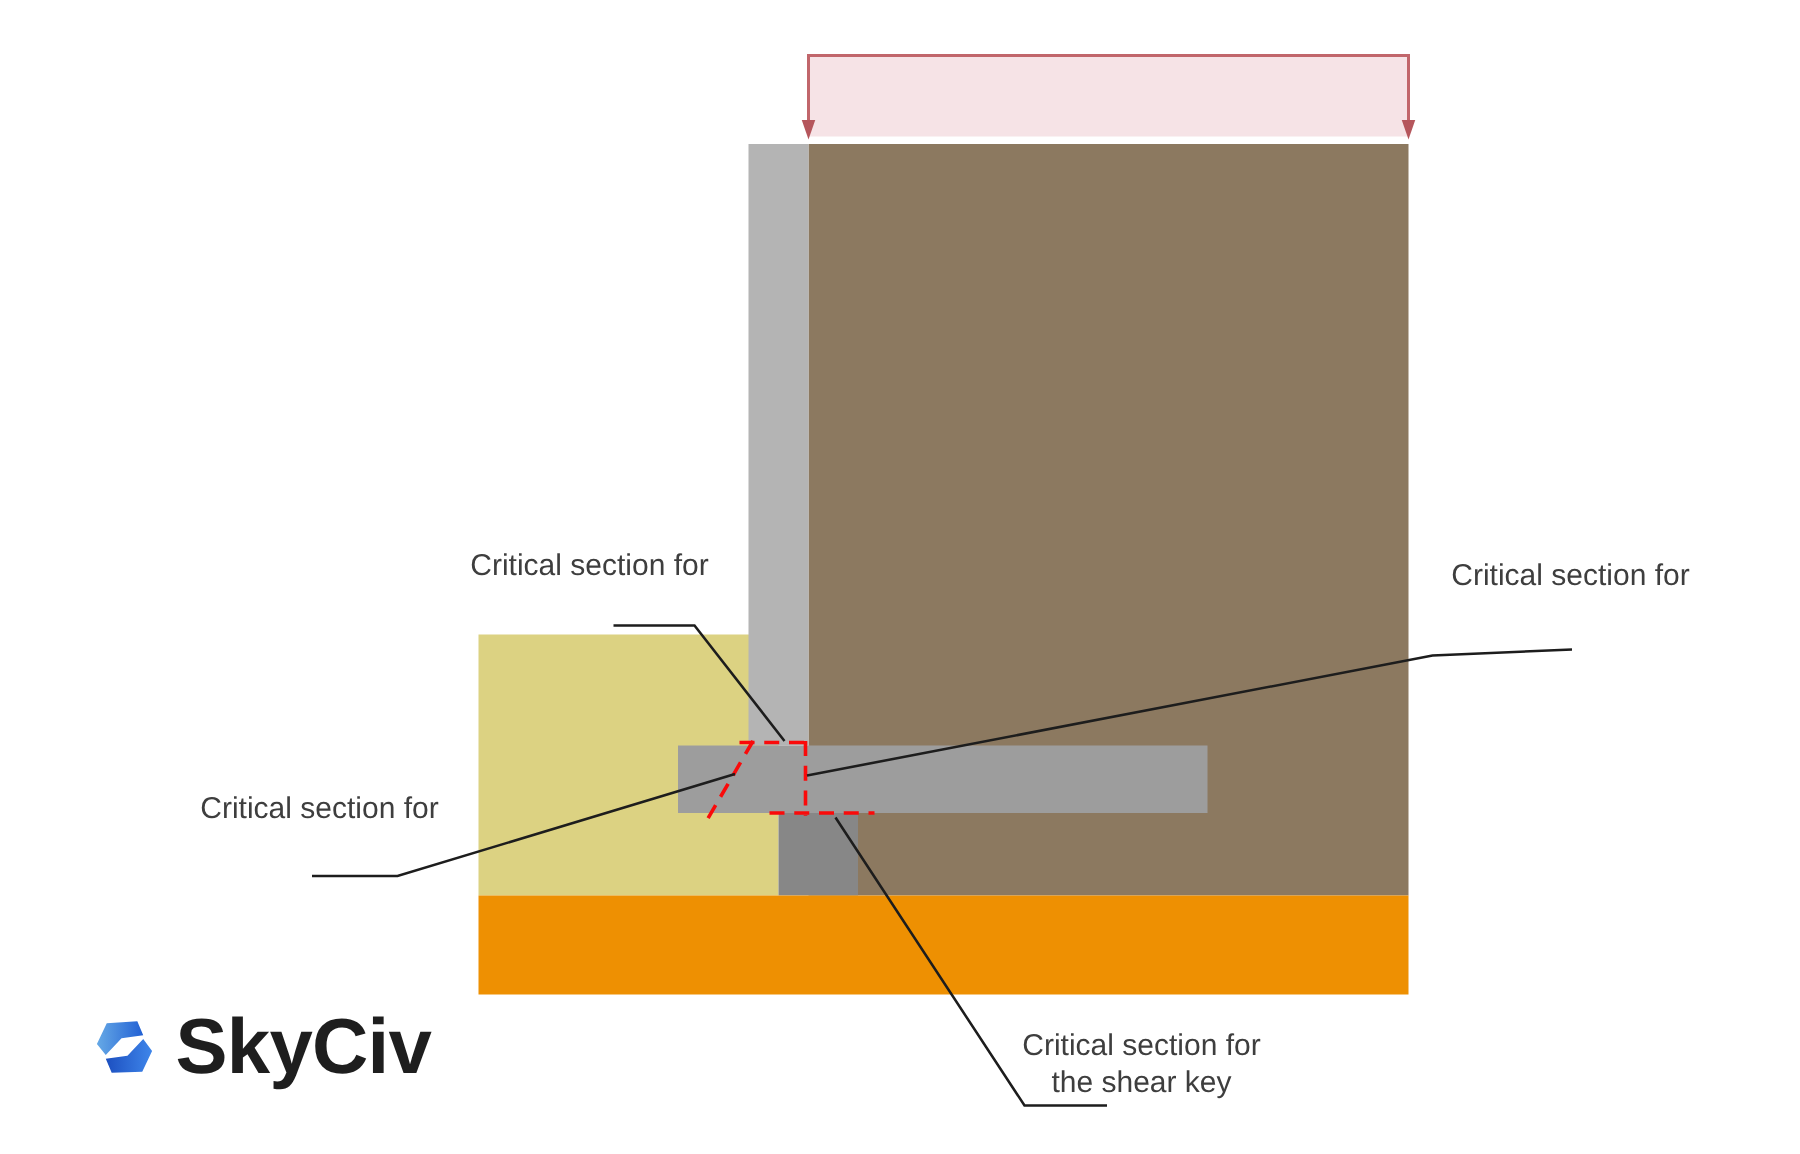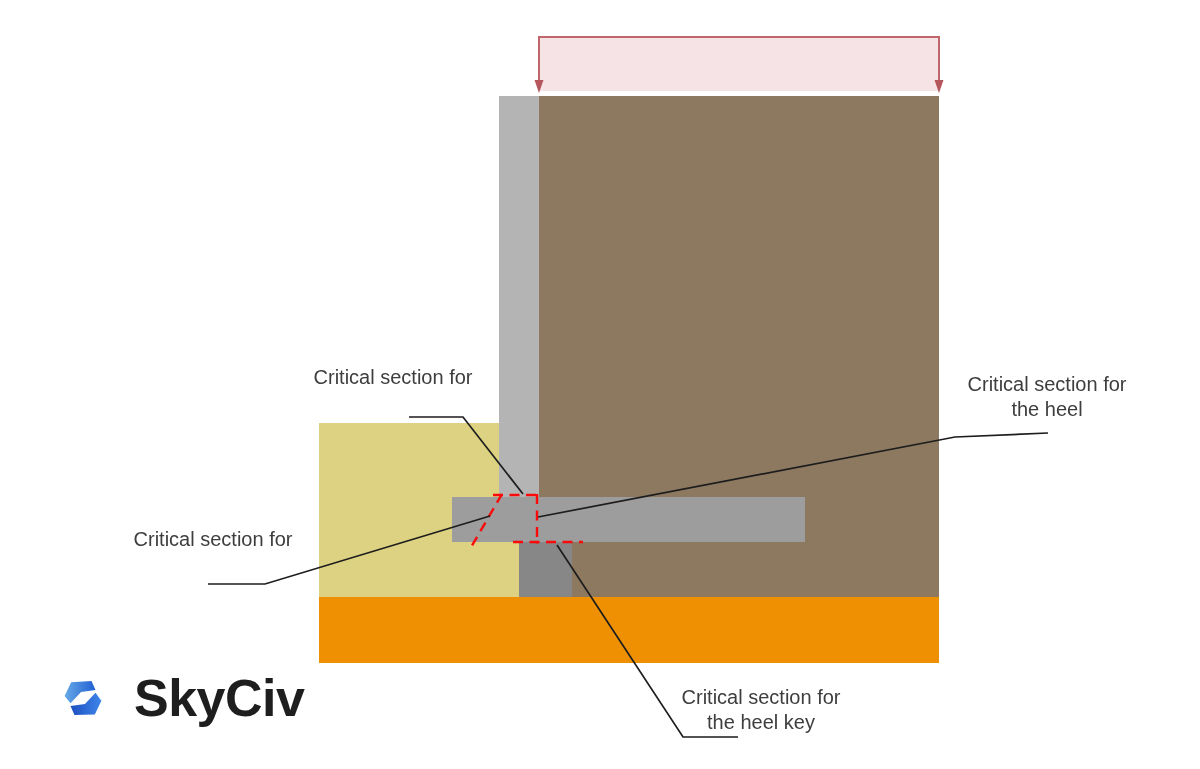--- a/index.html
+++ b/index.html
@@ -19,21 +19,21 @@
   .callout{
     position:absolute;width:200px;text-align:center;
     font-size:20px;line-height:25px;color:#3e3e3e;white-space:nowrap;
   }
   .callout-stem {left:293px;top:365px;}
   .callout-heel {left:947px;top:372px;}
   .callout-toe  {left:113px;top:527px;}
   .callout-key  {left:661px;top:685px;}
   .logo{
     position:absolute;left:60px;top:671px;height:54px;
-    display:flex;align-items:center;gap:28px;
+    display:flex;align-items:center;gap:11px;
   }
   .logo-text{
     font-size:52px;font-weight:700;color:#1e1e1e;letter-spacing:-0.5px;line-height:54px;
   }
 </style>
 </head>
 <body>
 
 <div class="canvas">
 
@@ -66,28 +66,27 @@
       <path d="M208,584 L265,584 L490,516"></path>
       <path d="M738,737 L683,737 L557,545"></path>
     </g>
   </svg>
 
   <div class="callout callout-stem">
     <div>Critical section for</div>
   </div>
   <div class="callout callout-heel">
     <div>Critical section for</div>
-    <div>the heel</div>
   </div>
   <div class="callout callout-toe">
     <div>Critical section for</div>
   </div>
   <div class="callout callout-key">
     <div>Critical section for</div>
-    <div>the heel key</div>
+    <div>the shear key</div>
   </div>
 
   <div class="logo">
     <svg width="46" height="50" viewBox="0 0 70 74">
       <defs>
         <linearGradient id="scg1" x1="0" y1="0" x2="1" y2="0">
           <stop offset="0" stop-color="#66a9e6"></stop>
           <stop offset="1" stop-color="#2160d4"></stop>
         </linearGradient>
         <linearGradient id="scg2" x1="0" y1="0" x2="1" y2="0">

